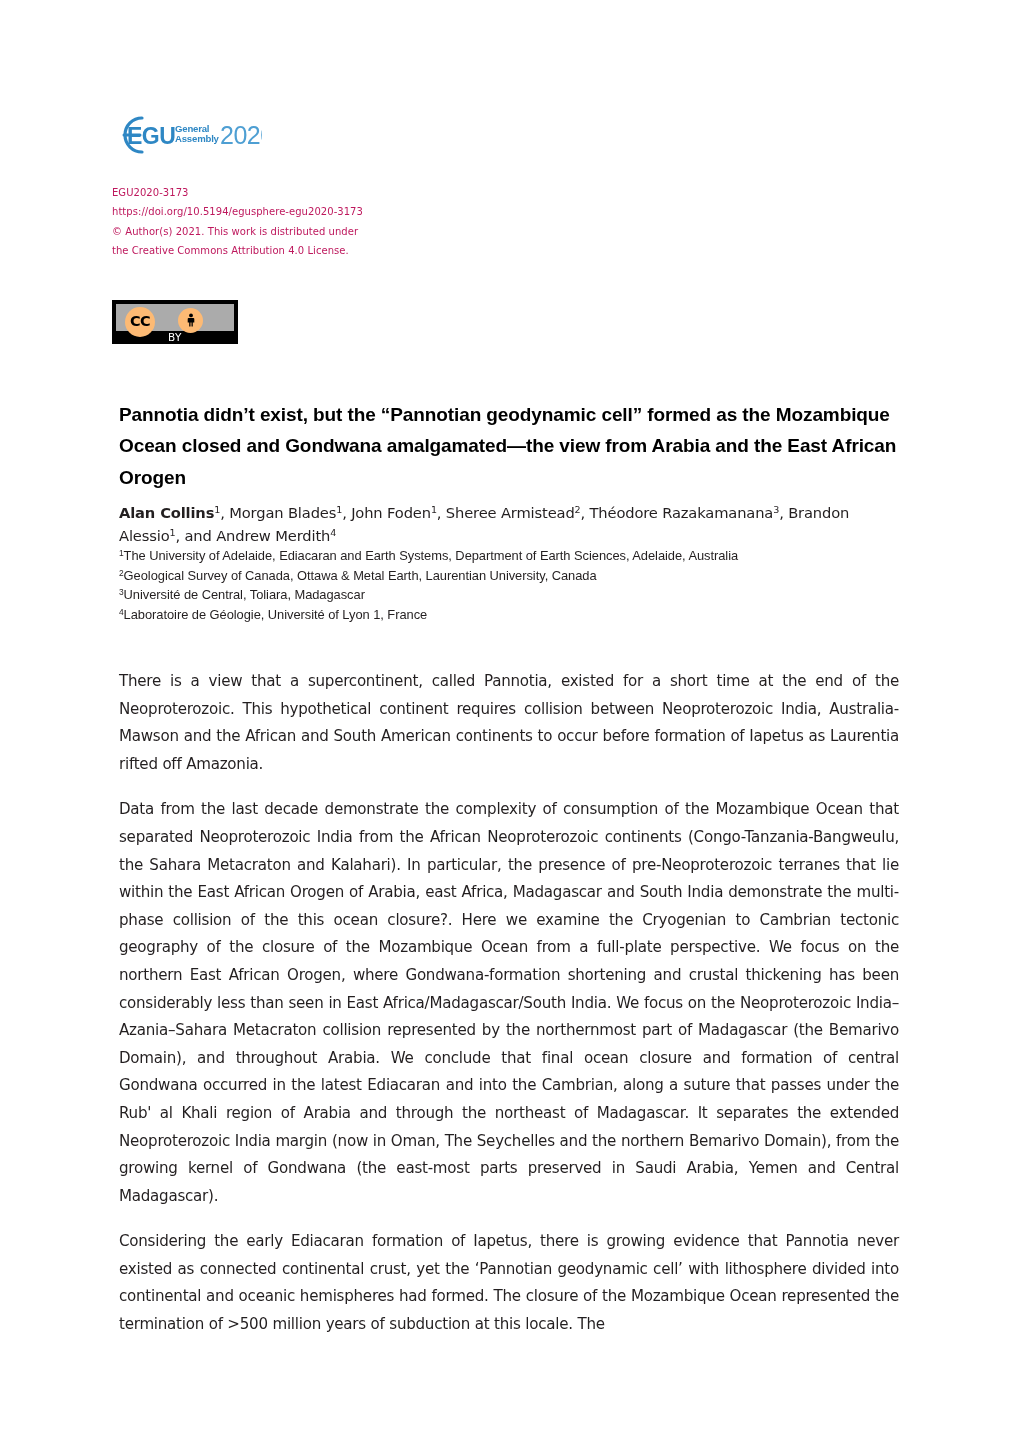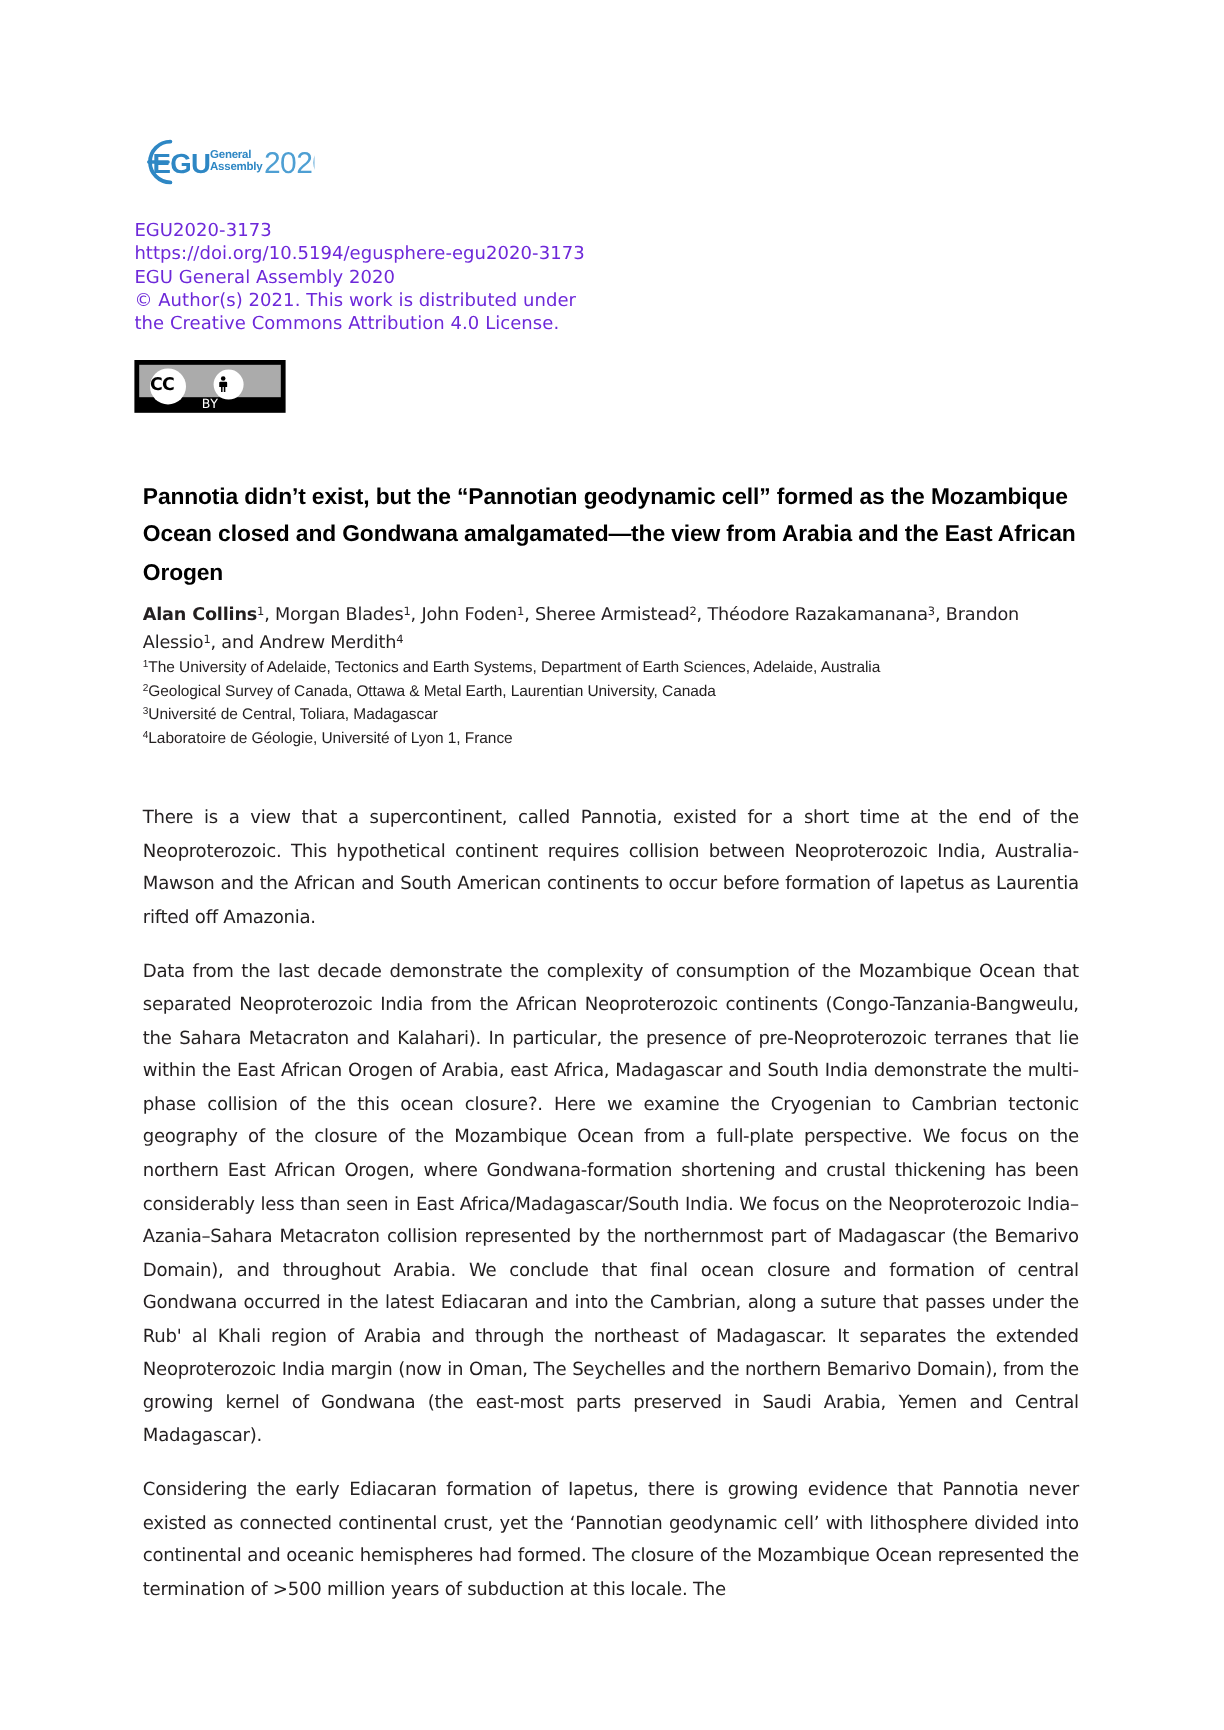--- a/index.html
+++ b/index.html
@@ -38,23 +38,23 @@
   }
   .logo-svg { display: block; }
 
   
   .meta-block {
     position: absolute;
     left: 112px;
     top: 183px;
     width: 420px;
     font-family: "DejaVu Sans", sans-serif;
-    font-size: 15px;
+    font-size: 10px;
     line-height: 19.3px;
-    color: #6d28d9;
+    color: #be185d;
     letter-spacing: 0.05px;
   }
   .meta-line { display: block; white-space: nowrap; }
 
   
   .cc-badge {
     position: absolute;
     left: 112px;
     top: 300px;
     width: 126px;
@@ -66,23 +66,24 @@
     position: absolute;
     left: 4px;
     top: 4px;
     width: 118px;
     height: 27px;
     background: #ababab;
   }
   .cc-circle {
     position: absolute;
     border-radius: 50%;
-    background: #ffffff;
+    background: #fdba74;
     display: flex;
     align-items: center;
+    justify-content: center;
   }
   .cc-circle.left  { left: 9px;  top: 2.5px; width: 30px; height: 30px; }
   .cc-circle.right { left: 62px; top: 3.5px; width: 25px; height: 25px; }
   .cc-glyph {
     font-family: "DejaVu Sans", sans-serif;
     font-weight: bold;
     color: #000000;
     line-height: 1;
     user-select: none;
   }
@@ -181,21 +182,20 @@
       <text x="15" y="30" font-family="'Liberation Sans', sans-serif" font-weight="bold" font-size="23" fill="#2e87c4" letter-spacing="-0.5">EGU</text>
       <text x="63" y="17.5" font-family="'Liberation Sans', sans-serif" font-weight="bold" font-size="9.6" fill="#2e87c4" letter-spacing="-0.2">General</text>
       <text x="63" y="27.5" font-family="'Liberation Sans', sans-serif" font-weight="bold" font-size="9.6" fill="#2e87c4" letter-spacing="-0.2">Assembly</text>
       <text x="108" y="30" font-family="'Liberation Sans', sans-serif" font-size="25" fill="#4e9fd3" letter-spacing="-0.5">2020</text>
     </svg>
   </div>
 
   <div class="meta-block">
     <span class="meta-line">EGU2020-3173</span>
     <span class="meta-line">https://doi.org/10.5194/egusphere-egu2020-3173</span>
-    <span class="meta-line">EGU General Assembly 2020</span>
     <span class="meta-line">© Author(s) 2021. This work is distributed under</span>
     <span class="meta-line">the Creative Commons Attribution 4.0 License.</span>
   </div>
 
   <div class="cc-badge">
     <div class="cc-inner">
       <div class="cc-circle left">
         <span class="cc-glyph cc">CC</span>
       </div>
       <div class="cc-circle right">
@@ -206,21 +206,21 @@
       </div>
     </div>
     <div class="cc-by-text">BY</div>
   </div>
 
   <h1 class="title">Pannotia didn’t exist, but the “Pannotian geodynamic cell” formed as the Mozambique Ocean closed and Gondwana amalgamated—the view from Arabia and the East African Orogen</h1>
 
   <div class="authors"><b>Alan Collins</b><sup>1</sup><span>, Morgan Blades</span><sup>1</sup><span>, John Foden</span><sup>1</sup><span>, Sheree Armistead</span><sup>2</sup><span>, Théodore Razakamanana</span><sup>3</sup><span>, Brandon Alessio</span><sup>1</sup><span>, and Andrew Merdith</span><sup>4</sup></div>
 
   <div class="affils">
-      <span class="affil"><sup>1</sup><span>The University of Adelaide, Tectonics and Earth Systems, Department of Earth Sciences, Adelaide, Australia</span></span>
+      <span class="affil"><sup>1</sup><span>The University of Adelaide, Ediacaran and Earth Systems, Department of Earth Sciences, Adelaide, Australia</span></span>
       <span class="affil"><sup>2</sup><span>Geological Survey of Canada, Ottawa &amp; Metal Earth, Laurentian University, Canada</span></span>
       <span class="affil"><sup>3</sup><span>Université de Central, Toliara, Madagascar</span></span>
       <span class="affil"><sup>4</sup><span>Laboratoire de Géologie, Université of Lyon 1, France</span></span>
     </div>
 
   <div class="body-text">
     <p class="para">There is a view that a supercontinent, called Pannotia, existed for a short time at the end of the Neoproterozoic. This hypothetical continent requires collision between Neoproterozoic India, Australia-Mawson and the African and South American continents to occur before formation of Iapetus as Laurentia rifted off Amazonia.</p>
     <p class="para">Data from the last decade demonstrate the complexity of consumption of the Mozambique Ocean that separated Neoproterozoic India from the African Neoproterozoic continents (Congo-Tanzania-Bangweulu, the Sahara Metacraton and Kalahari). In particular, the presence of pre-Neoproterozoic terranes that lie within the East African Orogen of Arabia, east Africa, Madagascar and South India demonstrate the multi-phase collision of the this ocean closure?. Here we examine the Cryogenian to Cambrian tectonic geography of the closure of the Mozambique Ocean from a full-plate perspective. We focus on the northern East African Orogen, where Gondwana-formation shortening and crustal thickening has been considerably less than seen in East Africa/Madagascar/South India. We focus on the Neoproterozoic India–Azania–Sahara Metacraton collision represented by the northernmost part of Madagascar (the Bemarivo Domain), and throughout Arabia. We conclude that final ocean closure and formation of central Gondwana occurred in the latest Ediacaran and into the Cambrian, along a suture that passes under the Rub' al Khali region of Arabia and through the northeast of Madagascar. It separates the extended Neoproterozoic India margin (now in Oman, The Seychelles and the northern Bemarivo Domain), from the growing kernel of Gondwana (the east-most parts preserved in Saudi Arabia, Yemen and Central Madagascar).</p>
     <p class="para cut">Considering the early Ediacaran formation of Iapetus, there is growing evidence that Pannotia never existed as connected continental crust, yet the ‘Pannotian geodynamic cell’ with lithosphere divided into continental and oceanic hemispheres had formed. The closure of the Mozambique Ocean represented the termination of &gt;500 million years of subduction at this locale. The</p>
   </div>

